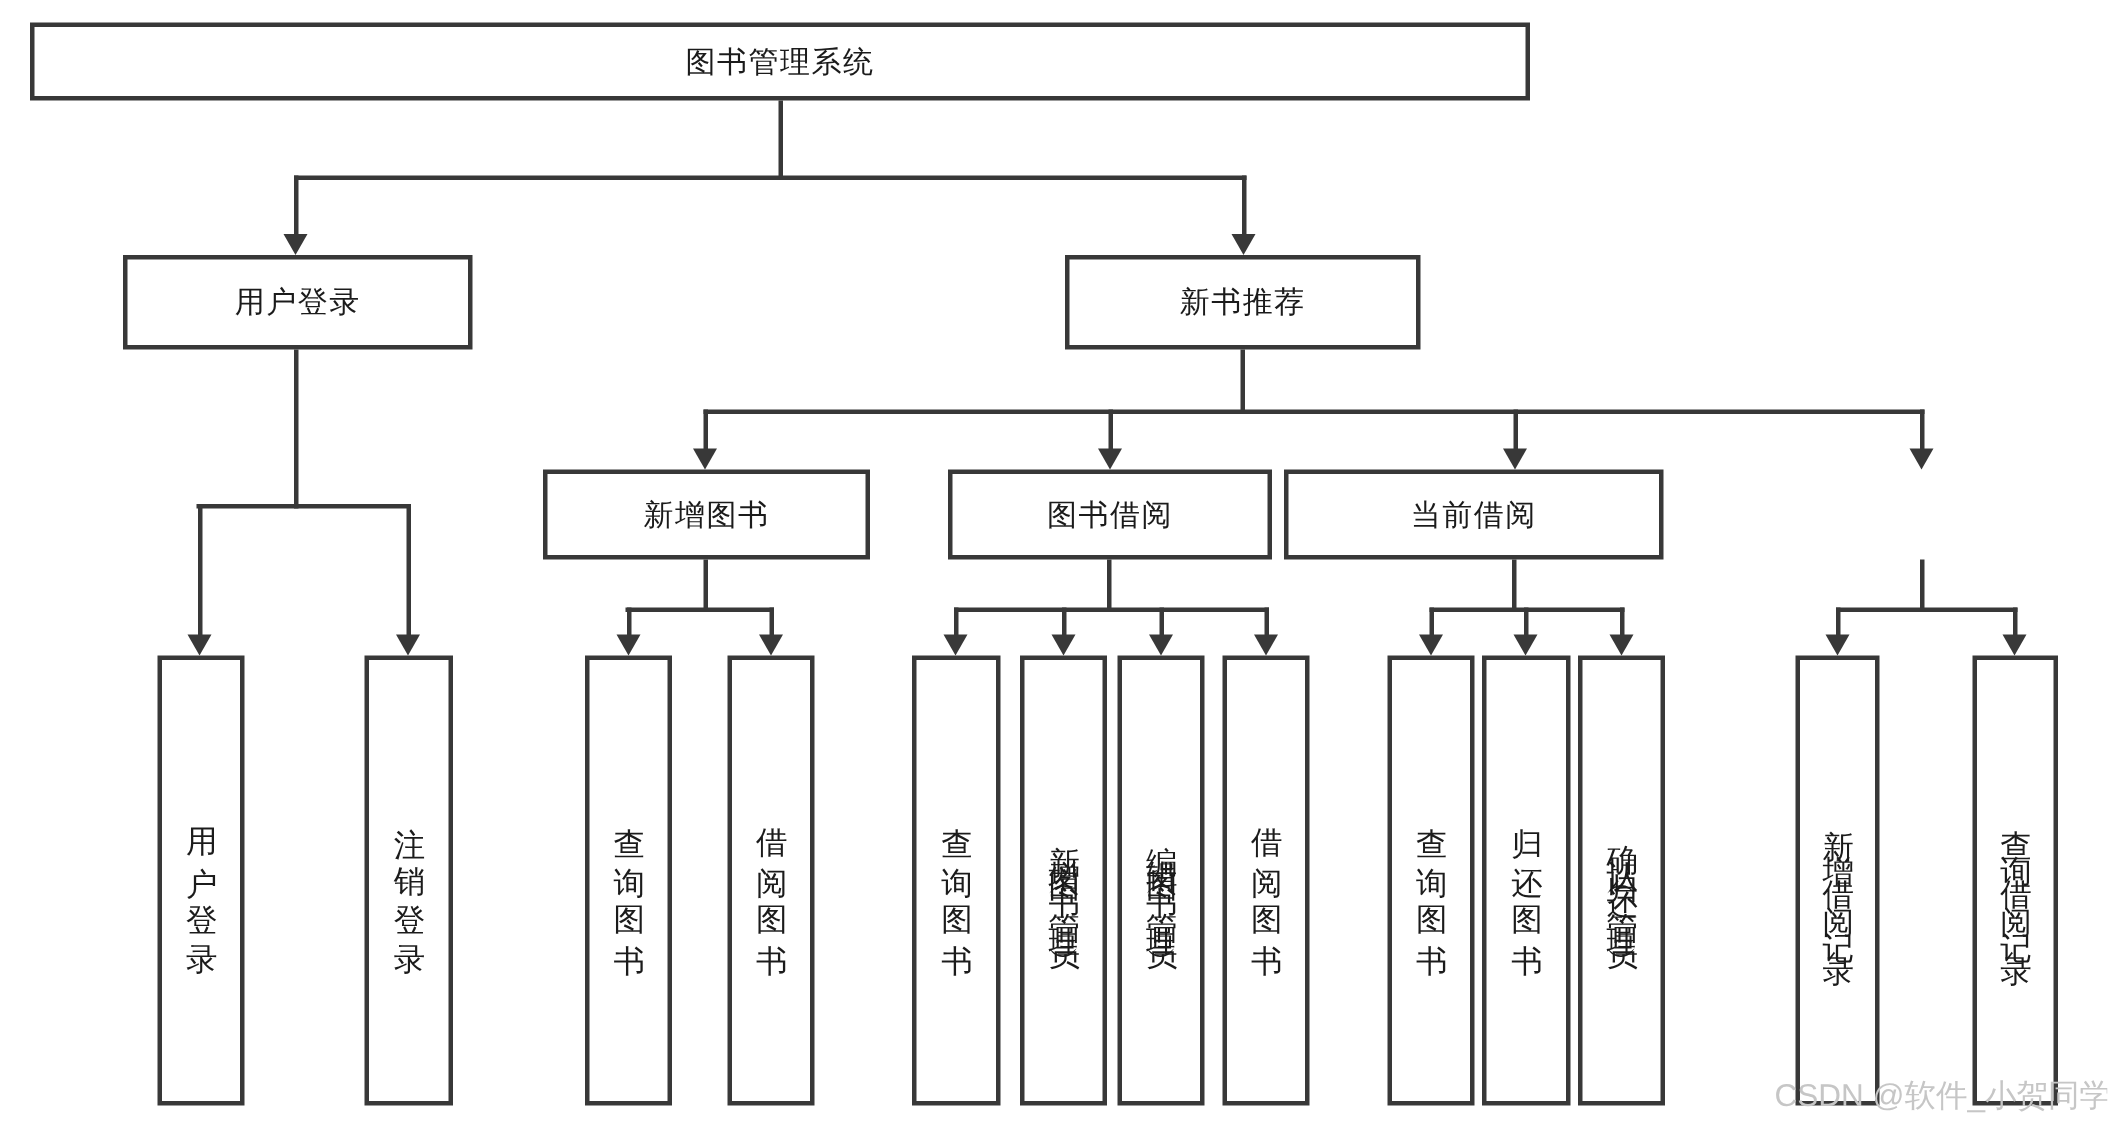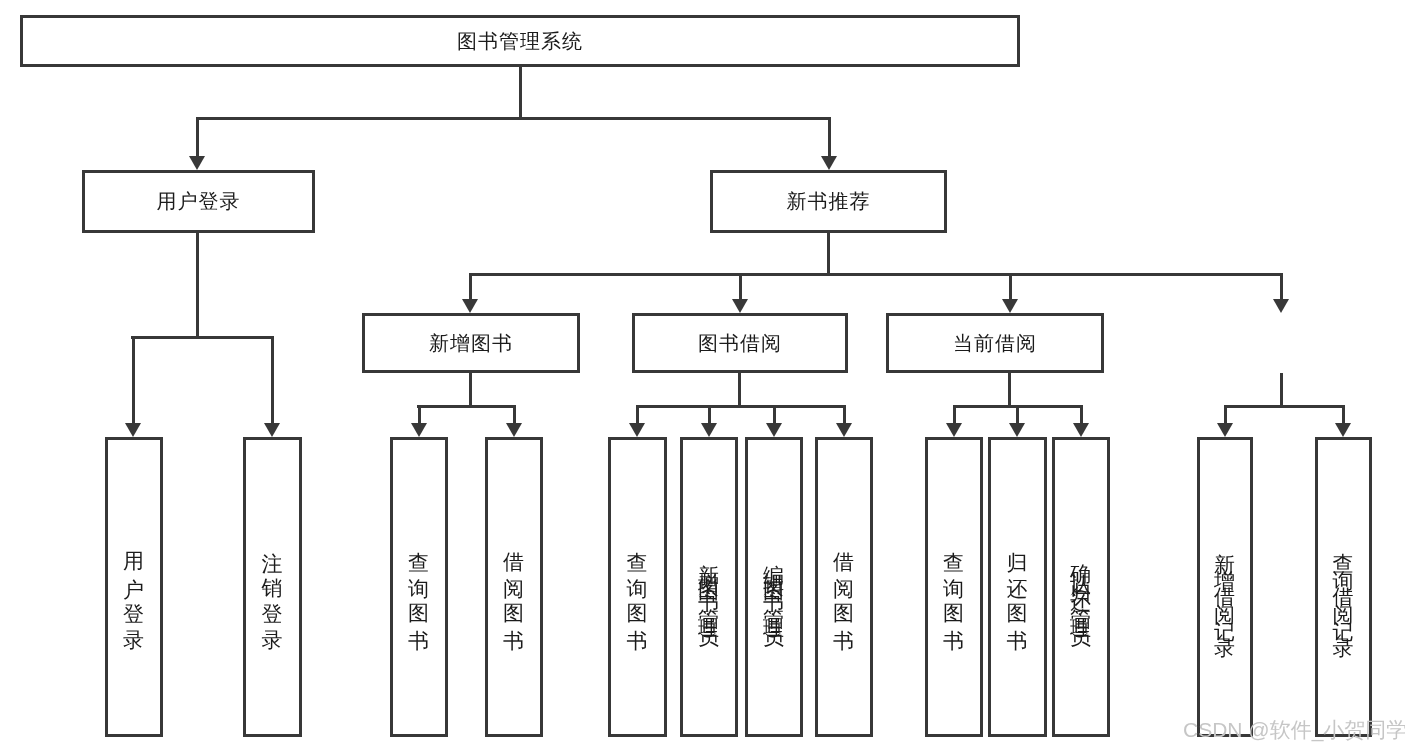--- a/index.html
+++ b/index.html
@@ -42,21 +42,21 @@
   <div class="box" style="left:710px;top:170px;width:237px;height:63px;">
     <span class="hlabel">新书推荐</span>
   </div>
 
   <div class="box" style="left:362px;top:313px;width:218px;height:60px;">
     <span class="hlabel">新增图书</span>
   </div>
   <div class="box" style="left:632px;top:313px;width:216px;height:60px;text-align:right;">
     <span class="hlabel">图书借阅</span>
   </div>
-  <div class="box" style="left:886px;top:313px;width:218px;height:60px;">
+  <div class="box" style="left:856px;top:313px;width:253px;height:60px;">
     <span class="hlabel">当前借阅</span>
   </div>
 
   <div class="box vbox" style="left:105px;top:437px;width:58px;height:300px;">
     <span class="vlabel" style="letter-spacing: 26px;">用户登录</span>
   </div>
   <div class="box vbox" style="left:243px;top:437px;width:59px;height:300px;">
     <span class="vlabel" style="letter-spacing: 26px;">注销登录</span>
   </div>
 

